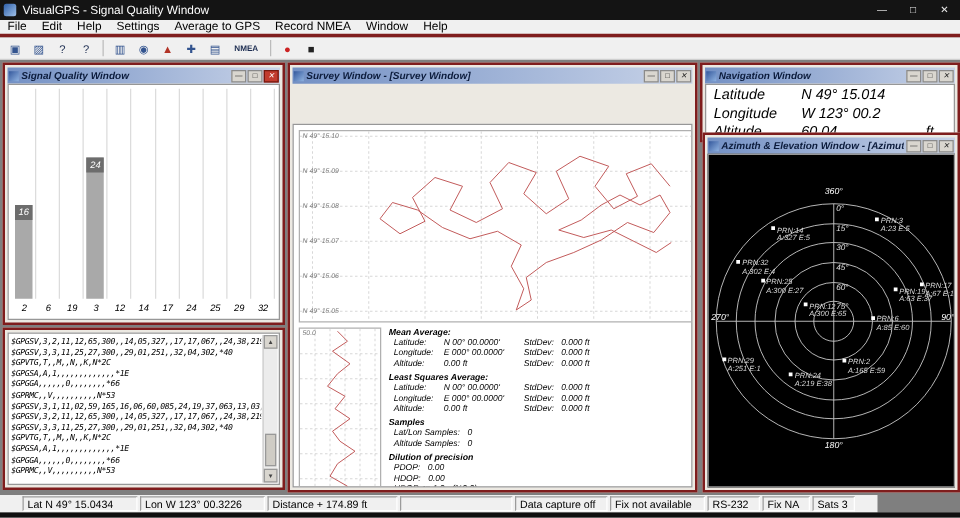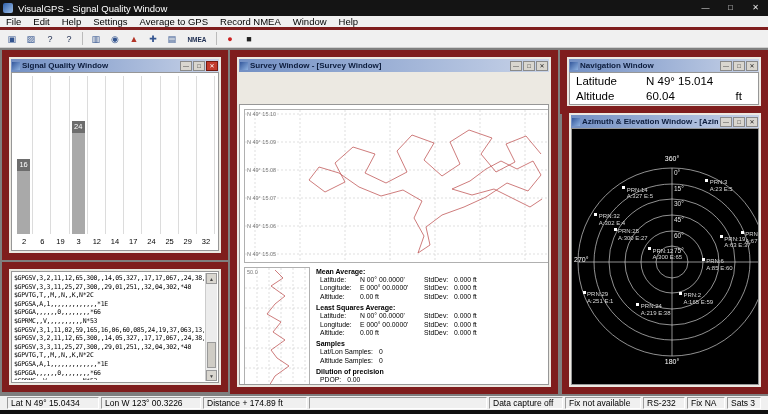--- a/index.html
+++ b/index.html
@@ -17,21 +17,21 @@
   .menuitem { padding:0 6px; }
   .toolbar { position:absolute; left:0; top:30px; width:768px; height:18px; background:#f0f0f0;
              border-bottom:1px solid #cfcfcf; display:flex; align-items:center; padding:0 3px; gap:1px; }
   .tbtn { width:18px; height:16px; font-size:9px; text-align:center; line-height:15px; border:1px solid transparent; }
   .tbtn.wide { width:30px; font-size:6.5px; font-weight:bold; }
   .tsep { width:1px; height:13px; background:#bbb; margin:0 3px; }
 
   .mdi { position:absolute; left:0; top:48px; width:768px; height:348px; background:#7f7f7f; overflow:hidden; }
 
   
-  .cwin { position:absolute; background:#ece9e2; border:7px solid #7f1d1d; padding:2px; display:flex; flex-direction:column; }
+  .cwin { position:absolute; background:#ece9e2; border:2px solid #7f1d1d; padding:2px; display:flex; flex-direction:column;font-style:italic; }
   .tbar { flex:0 0 13px; height:13px; display:flex; align-items:center; gap:2px; padding:0 1px;
           background:linear-gradient(90deg,#7390c4,#c8d3e8); }
   .ticon { width:8px; height:8px; flex:0 0 8px; background:linear-gradient(135deg,#34589c,#8fb2e0); }
   .ttext { flex:1; font-size:8px; font-weight:bold; color:#0c1c3c; white-space:nowrap; overflow:hidden; }
   .tbtns { display:flex; gap:1px; flex:0 0 auto; }
   .wbtn { width:12px; height:10px; background:#d9d6cf; border:1px solid #8a8a8a; font-size:6px; line-height:8px; text-align:center; color:#222; overflow:hidden; }
   .wbtn.red { background:#c23b2e; border-color:#76190f; color:#fff; }
   .cbody { flex:1; position:relative; background:#fff; border:1px solid #979797; overflow:hidden; }
 
   #win-signal  { left:2px;   top:2px;   width:226px; height:210px; z-index:3; }
@@ -75,22 +75,22 @@
   
   .az-body { background:#000; }
   #az-svg { position:absolute; left:0; top:0; }
   #az-overlay { position:absolute; left:0; top:0; right:0; bottom:0; }
   .az-ring-label { position:absolute; font-size:6.5px; color:#e0e0e0; }
   .az-compass { position:absolute; font-size:7px; color:#fff; }
   .sat-dot { position:absolute; width:3px; height:3px; background:#fff; }
   .sat-lbl { position:absolute; font-size:6px; line-height:6.5px; color:#d8d8d8; white-space:nowrap; }
 
   
-  .statusbar { position:absolute; left:0; top:396px; width:768px; height:14px; background:#f0f0f0;
-               display:flex; gap:2px; padding:1px 7px; font-size:8.5px; }
+  .statusbar { position:absolute; left:0; top:396px; width:702px; height:14px; background:#f0f0f0;
+               display:flex; gap:2px; padding:1px 18px; font-size:8.5px; }
   .sseg { border:1px solid; border-color:#9b9b9b #ffffff #ffffff #9b9b9b; padding:0 3px; line-height:10px;
           white-space:nowrap; overflow:hidden; }
   .sspacer { flex:1; border:1px solid; border-color:#9b9b9b #ffffff #ffffff #9b9b9b; }
   .bottomstrip { position:absolute; left:0; top:410px; width:768px; height:4px; background:#101010; }
 </style>
 </head>
 <body>
 
 <div id="root">
 
@@ -297,20 +297,24 @@
           <span class="wbtn">✕</span>
         </span>
       </div>
       <div class="cbody">
         <div id="nav-rows">
             <div class="nav-row">
               <span class="nav-label">Latitude</span>
               <span class="nav-value">N 49° 15.014</span>
             </div>
             <div class="nav-row">
+              <span class="nav-label">Longitude</span>
+              <span class="nav-value">W 123° 00.2</span>
+            </div>
+            <div class="nav-row">
               <span class="nav-label">Altitude</span>
               <span class="nav-value">60.04</span>
               <span class="nav-unit">ft</span>
             </div>
           </div>
       </div>
     </div>
 
     <div class="cwin" id="win-az">
       <div class="tbar">

